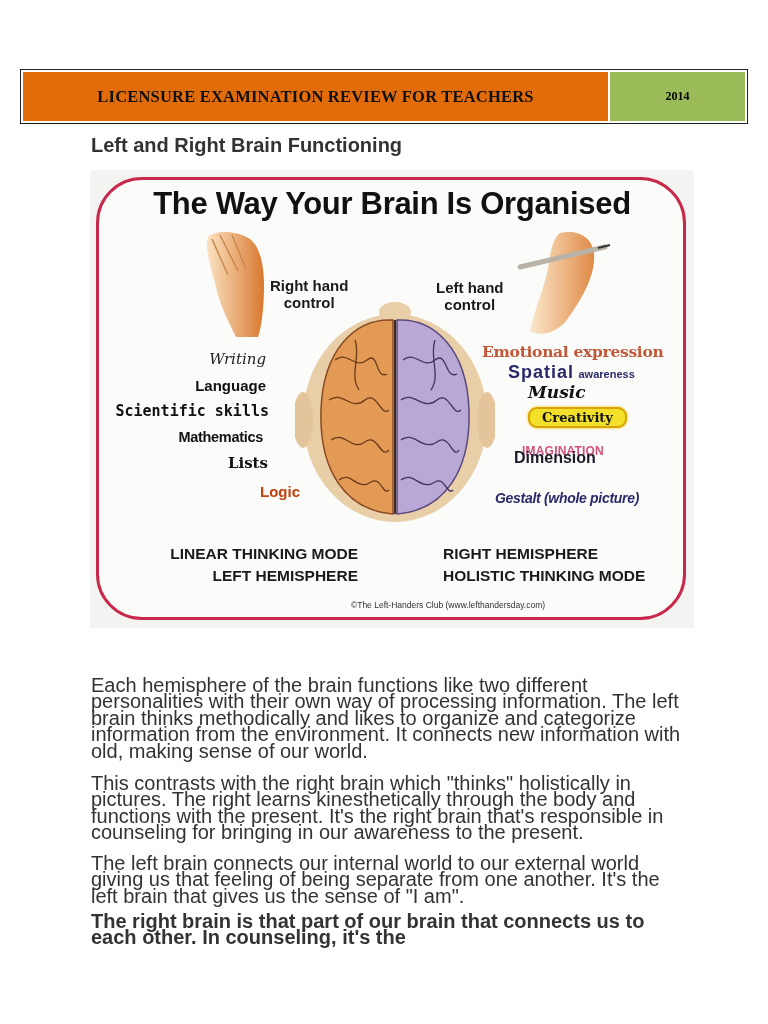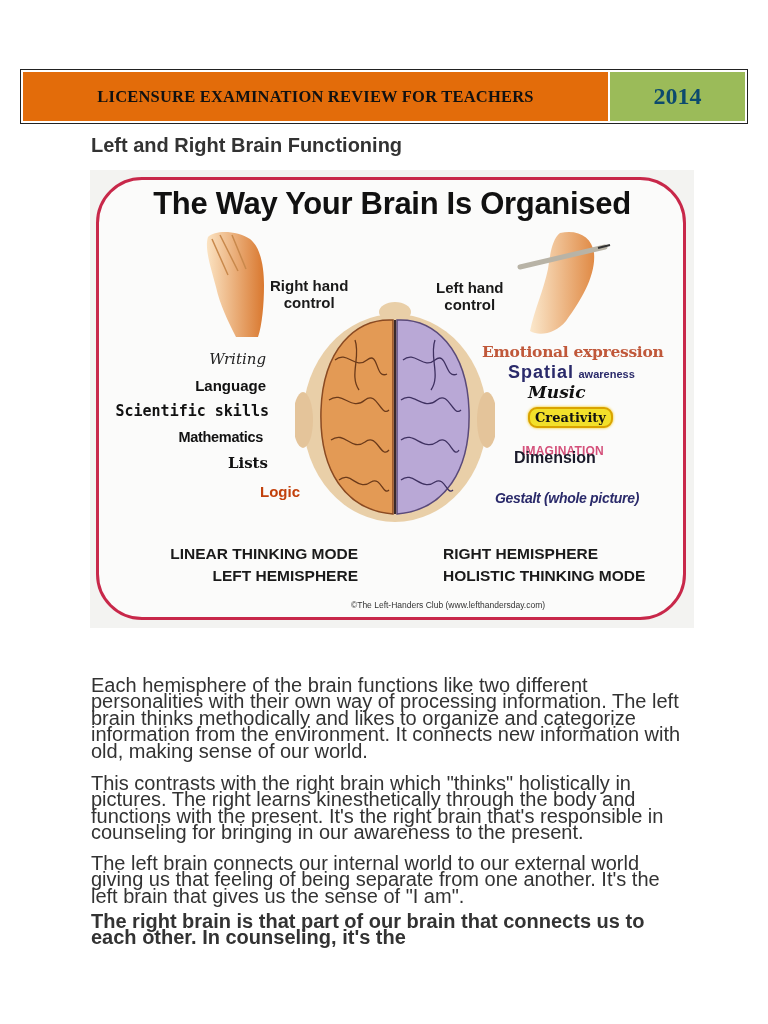--- a/index.html
+++ b/index.html
@@ -1,21 +1,21 @@
 <!DOCTYPE html>
 <html><head>
 <meta charset="utf-8">
 <style>
   html,body{margin:0;padding:0;background:#fff;}
   body{width:768px;height:1024px;position:relative;overflow:hidden;font-family:"Liberation Sans",sans-serif;}
   .header{position:absolute;left:20px;top:69px;width:728px;height:55px;border:1px solid #222;box-sizing:border-box;padding:2px;display:flex;gap:2px;background:#fff;}
   .header .title-cell{flex:0 0 585px;background:#e36c0a;display:flex;align-items:center;justify-content:center;}
   .header .title-cell span{font-family:"Liberation Serif",serif;font-weight:bold;font-size:16.5px;color:#111;letter-spacing:0.2px;}
   .header .year-cell{flex:1;background:#9bbb59;display:flex;align-items:center;justify-content:center;}
-  .header .year-cell span{font-family:"Liberation Serif",serif;font-weight:bold;font-size:24px;color:#0c4a6e;}
+  .header .year-cell span{font-family:"Liberation Serif",serif;font-weight:bold;font-size:12px;color:#000000;}
   .subtitle{position:absolute;left:91px;top:134px;font-size:20px;font-weight:bold;color:#333;}
   .figure{position:absolute;left:90px;top:170px;width:604px;height:458px;background:#f3f3f1;}
   .figure .frame{position:absolute;left:6px;top:7px;width:590px;height:443px;border:3px solid #c8284a;border-radius:46px;box-sizing:border-box;background:#fbfbfa;}
   .fig-title{position:absolute;left:0;width:604px;top:16px;text-align:center;font-size:31px;font-weight:bold;color:#111;letter-spacing:-0.3px;}
   .lbl{position:absolute;font-weight:bold;color:#1a1a1a;}
   .hand-ctl{font-size:15px;text-align:center;line-height:17px;font-weight:bold;}
   .item{position:absolute;white-space:nowrap;}
   .hemi{font-size:15.5px;font-weight:bold;color:#1a1a1a;line-height:22px;}
   .copyright{position:absolute;left:0;width:716px;top:430px;text-align:center;font-size:8.5px;color:#333;}
   p.body{position:absolute;left:91px;width:600px;margin:0;font-size:20px;line-height:16.4px;color:#333;}
@@ -99,21 +99,21 @@
   <div class="item" style="right:431px;top:259px;font-size:14.5px;font-weight:bold;color:#111;letter-spacing:-0.3px;">Mathematics</div>
   <div class="item" style="right:426px;top:284px;font-family:'DejaVu Serif',serif;font-size:15px;font-weight:bold;color:#111;">Lists</div>
   <div class="item" style="right:394px;top:313px;font-size:15px;font-weight:bold;color:#c2410c;">Logic</div>
 
   <div class="item" style="left:392px;top:172px;font-family:'DejaVu Serif',serif;font-size:15.5px;font-weight:bold;color:#c0583a;letter-spacing:-0.3px;">Emotional expression</div>
   <div class="item" style="left:418px;top:192px;color:#2a2a6a;">
     <span style="font-size:18px;font-weight:bold;letter-spacing:1px;">Spatial</span>
     <span style="font-size:11px;font-weight:bold;">awareness</span>
   </div>
   <div class="item" style="left:438px;top:212px;font-family:'DejaVu Serif',serif;font-style:italic;font-size:17px;font-weight:bold;color:#111;">Music</div>
-  <div class="item" style="left:438px;top:237px;background:#f2e02a;border:2px solid #d9a300;border-radius:9px;padding:1px 5px;font-family:'DejaVu Serif',serif;font-size:13px;font-weight:bold;color:#111;box-shadow:0 0 3px #f5c500;">Creativity</div>
+  <div class="item" style="left:438px;top:237px;background:#f2e02a;border:2px solid #d9a300;border-radius:9px;padding:1px 12px;font-family:'DejaVu Serif',serif;font-size:13px;font-weight:bold;color:#111;box-shadow:0 0 3px #f5c500;">Creativity</div>
   <div class="item" style="left:432px;top:274px;font-size:12px;font-weight:bold;color:#d4507a;letter-spacing:0.2px;">IMAGINATION</div>
   <div class="item" style="left:424px;top:279px;font-size:16px;font-weight:bold;color:#1a1a2a;">Dimension</div>
   <div class="item" style="left:405px;top:320px;font-size:14px;font-weight:bold;font-style:italic;color:#2a2a6a;letter-spacing:-0.3px;">Gestalt (whole picture)</div>
 
   <div class="item hemi" style="right:336px;top:373px;text-align:right;">
     <div>LINEAR THINKING MODE</div>
     <div>LEFT HEMISPHERE</div>
   </div>
   <div class="item hemi" style="left:353px;top:373px;">
     <div>RIGHT HEMISPHERE</div>

